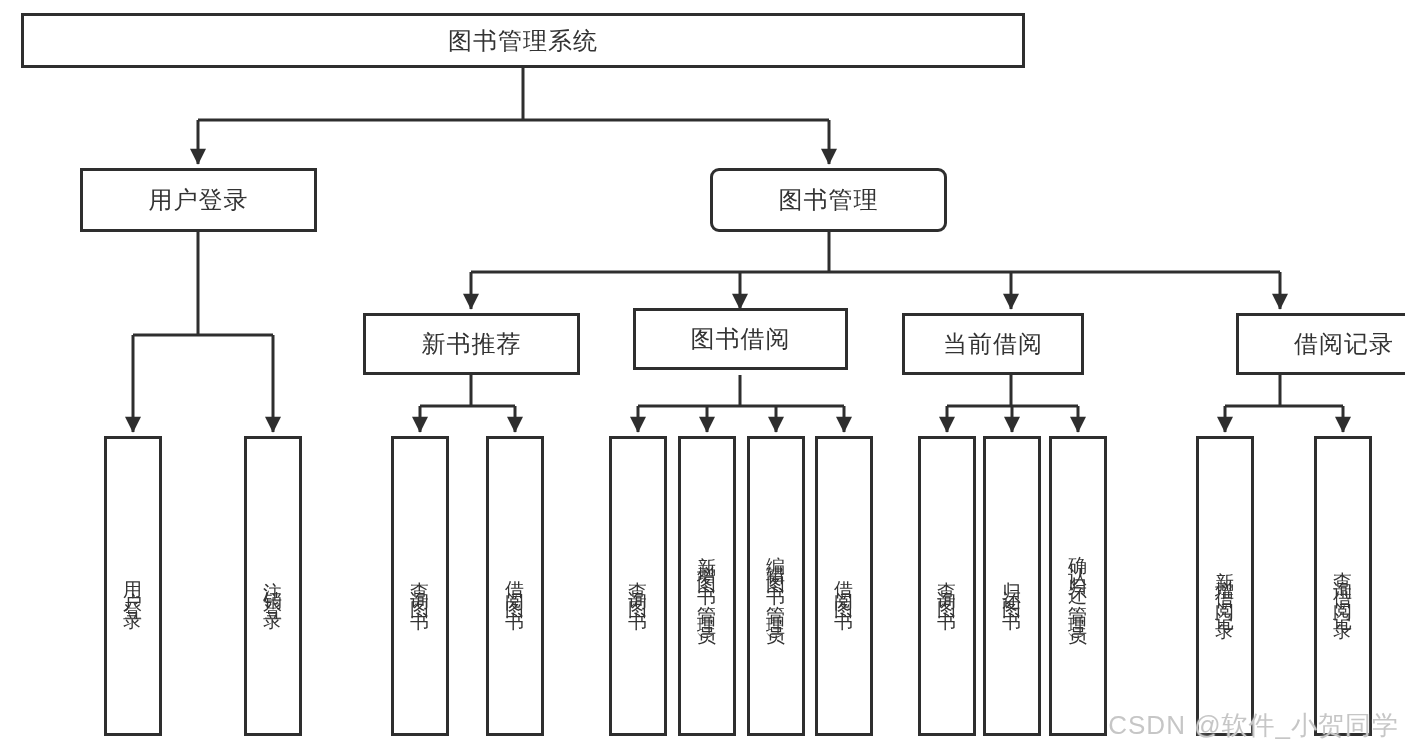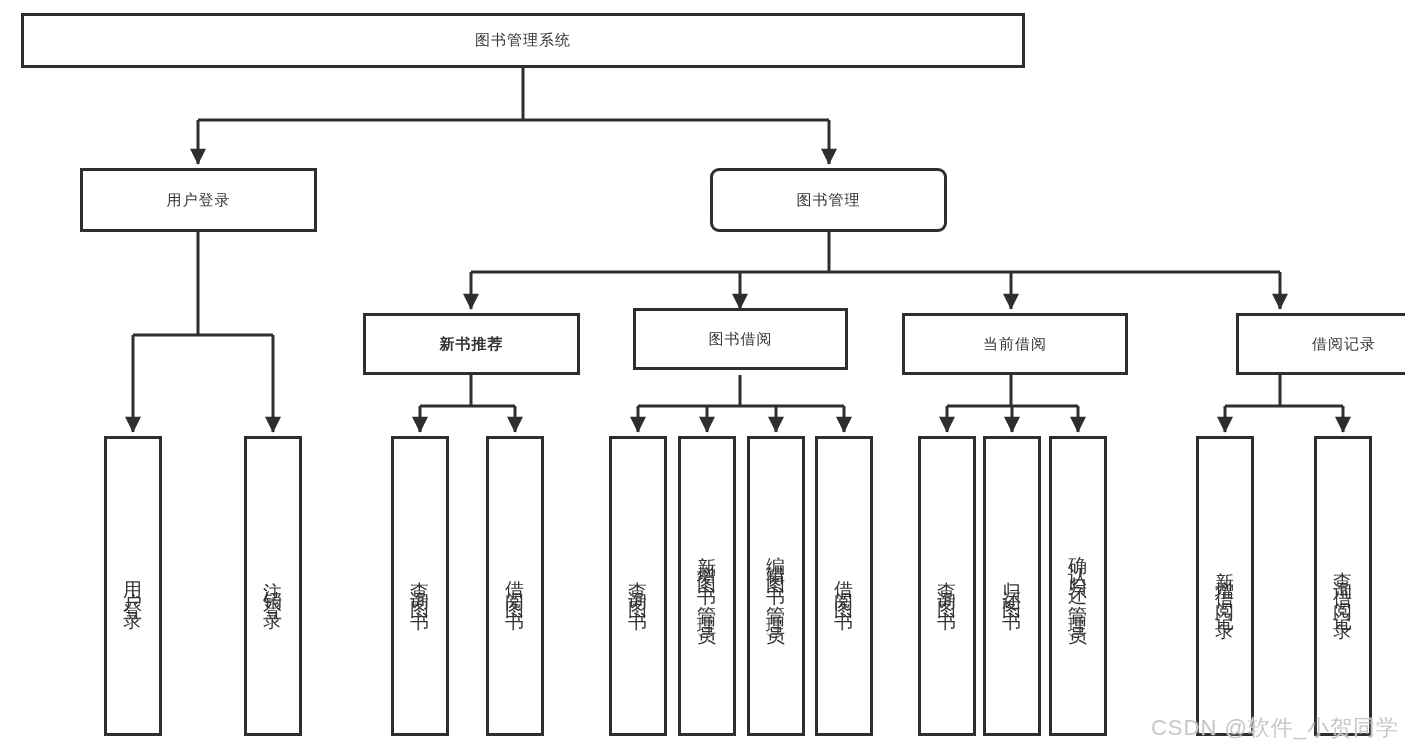--- a/index.html
+++ b/index.html
@@ -26,41 +26,41 @@
     box-sizing: border-box;
     background: #ffffff;
     border: 3px solid #2e2e2e;
     color: #333333;
     display: flex;
     align-items: center;
     justify-content: center;
     z-index: 2;
   }
   .hbox {
-    font-size: 15px;
+    font-size: 24px;
     letter-spacing: 1px;
   }
   .vbox {
     width: 58px;
     height: 300px;
     top: 436px;
     font-size: 19px;
   }
   .vbox .vtext {
     writing-mode: vertical-rl;
     text-orientation: mixed;
     letter-spacing: 10px;
     line-height: 1;
     white-space: nowrap;
   }
   .watermark {
     position: absolute;
     right: 6px;
     bottom: 4px;
-    font-size: 22px;
+    font-size: 26px;
     color: #c6c6c6;
     letter-spacing: 1px;
     z-index: 5;
     text-shadow: 0 0 2px #ffffff;
   }
 </style>
 </head>
 <body>
 
 <div class="stage">
@@ -113,27 +113,27 @@
     <span>图书管理系统</span>
   </div>
 
   <div class="node hbox" style="left:80px; top:168px; width:237px; height:64px;">
     <span>用户登录</span>
   </div>
   <div class="node hbox" style="left:710px; top:168px; width:237px; height:64px;border-radius:9px;">
     <span>图书管理</span>
   </div>
 
-  <div class="node hbox" style="left:363px; top:313px; width:217px; height:62px;font-weight:bold;">
+  <div class="node hbox" style="left:363px; top:313px; width:217px; height:62px;">
     <span>新书推荐</span>
   </div>
   <div class="node hbox" style="left:633px; top:308px; width:215px; height:62px;">
     <span>图书借阅</span>
   </div>
-  <div class="node hbox" style="left:902px; top:313px; width:226px; height:62px;">
+  <div class="node hbox" style="left:902px; top:313px; width:182px; height:62px;">
     <span>当前借阅</span>
   </div>
   <div class="node hbox" style="left:1236px; top:313px; width:216px; height:62px;">
     <span>借阅记录</span>
   </div>
 
   <div class="node vbox" style="left:104px;">
     <span class="vtext">用户登录</span>
   </div>
   <div class="node vbox" style="left:244px;">

